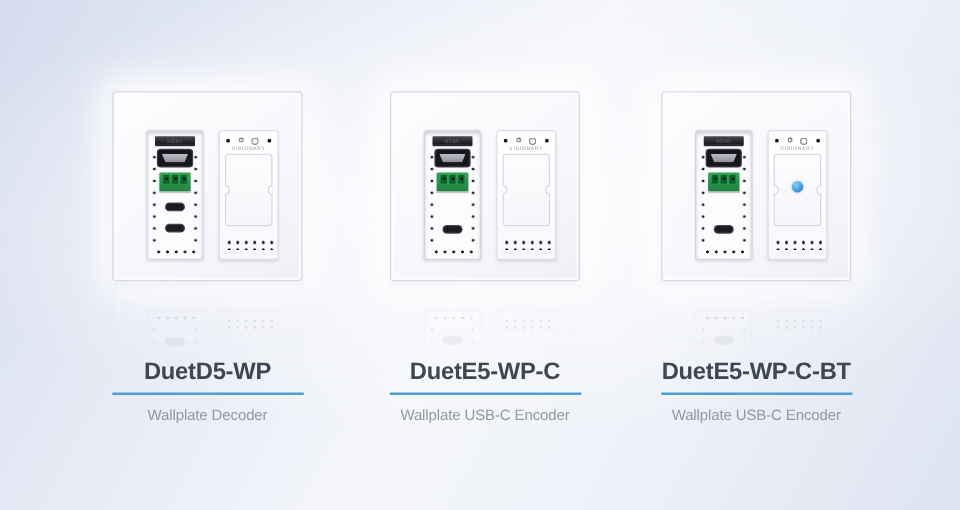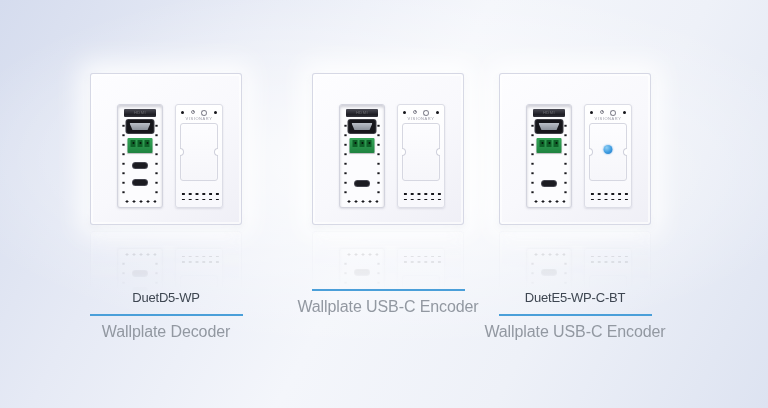--- a/index.html
+++ b/index.html
@@ -8,21 +8,21 @@
     position:relative; width:768px; height:408px;
     font-family:"Liberation Sans", sans-serif;
     background:
       radial-gradient(ellipse 90% 70% at 50% 40%, rgba(255,255,255,0.85), rgba(255,255,255,0) 65%),
       linear-gradient(118deg, #d5dcee 0%, #e6eaf5 25%, #f4f6fb 50%, #eef1f8 72%, #dde3f1 100%);
   }
   
   .product { position:absolute; top:73px; width:200px; text-align:center; }
   #product-1 { left:66px; }
   #product-2 { left:288px; }
-  #product-3 { left:475px; }
+  #product-3 { left:505px; }
 
   
   .wallplate {
     position:relative; width:152px; height:152px; margin:0 auto;
     background:linear-gradient(145deg, #fdfdff 0%, #f8f8fc 55%, #efeff6 100%);
     border:1px solid rgba(208,210,224,0.85); border-radius:3px;
     box-shadow: 0 0 26px 10px rgba(255,255,255,0.9),
                 0 3px 7px rgba(125,135,165,0.22),
                 inset 0 0 0 2px rgba(255,255,255,0.6);
     -webkit-box-reflect: below 6px linear-gradient(rgba(0,0,0,0) 60%, rgba(0,0,0,0.18) 100%);
@@ -121,27 +121,27 @@
   .v-bt .bt-button { display:block; }
   .dot-grid {
     position:absolute; bottom:7px; left:50%; transform:translateX(-50%);
     width:40px; height:10px;
     background-image:radial-gradient(circle, #17171c 1.1px, rgba(0,0,0,0) 1.4px);
     background-size:6.8px 6px; background-position:1px 1px; background-repeat:repeat;
   }
   
   .label-block { margin-top:64px; }
   .model-name {
-    font-size:13px; font-weight:400; color:#3e4651; letter-spacing:-0.2px;
+    font-size:19px; font-weight:700; color:#3e4651; letter-spacing:-0.2px;
     line-height:18px;
   }
   .model-underline {
     width:153px; height:2px; background:#4a9fd9; margin:7px auto 9px;
   }
-  .model-desc { font-size:16px; color:#9298a1; line-height:14px; letter-spacing:-0.1px; }
+  .model-desc { font-size:12px; color:#9298a1; line-height:14px; letter-spacing:-0.1px; }
 </style>
 </head>
 <body>
 
 <div id="canvas">
 
   <div class="product v-decoder" id="product-1">
     <div class="wallplate">
       <div class="module-left">
         <div class="port-strip">HDMI</div>
@@ -211,20 +211,21 @@
         <div class="brand-logo">visionary</div>
         <div class="cover-plate">
           <div class="notch left"></div>
           <div class="notch right"></div>
 
         </div>
         <div class="dot-grid"></div>
       </div>
     </div>
     <div class="label-block">
+      <div class="model-name">DuetE5-WP-C</div>
       <div class="model-underline"></div>
       <div class="model-desc">Wallplate USB-C Encoder</div>
       <div class="model-desc"></div>
     </div>
   </div>
 
   <div class="product v-encoder v-bt" id="product-3">
     <div class="wallplate">
       <div class="module-left">
         <div class="port-strip">HDMI</div>

